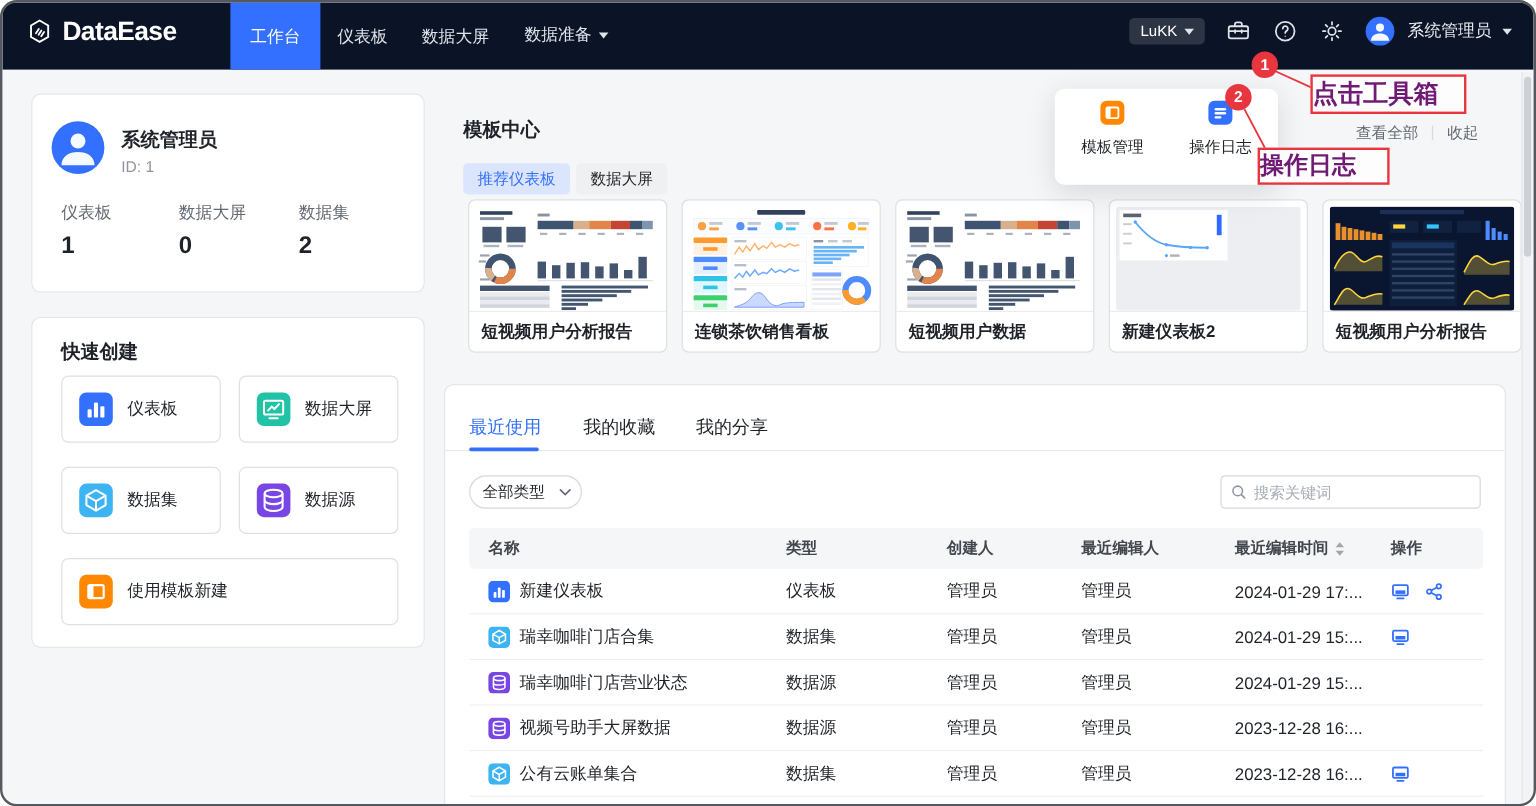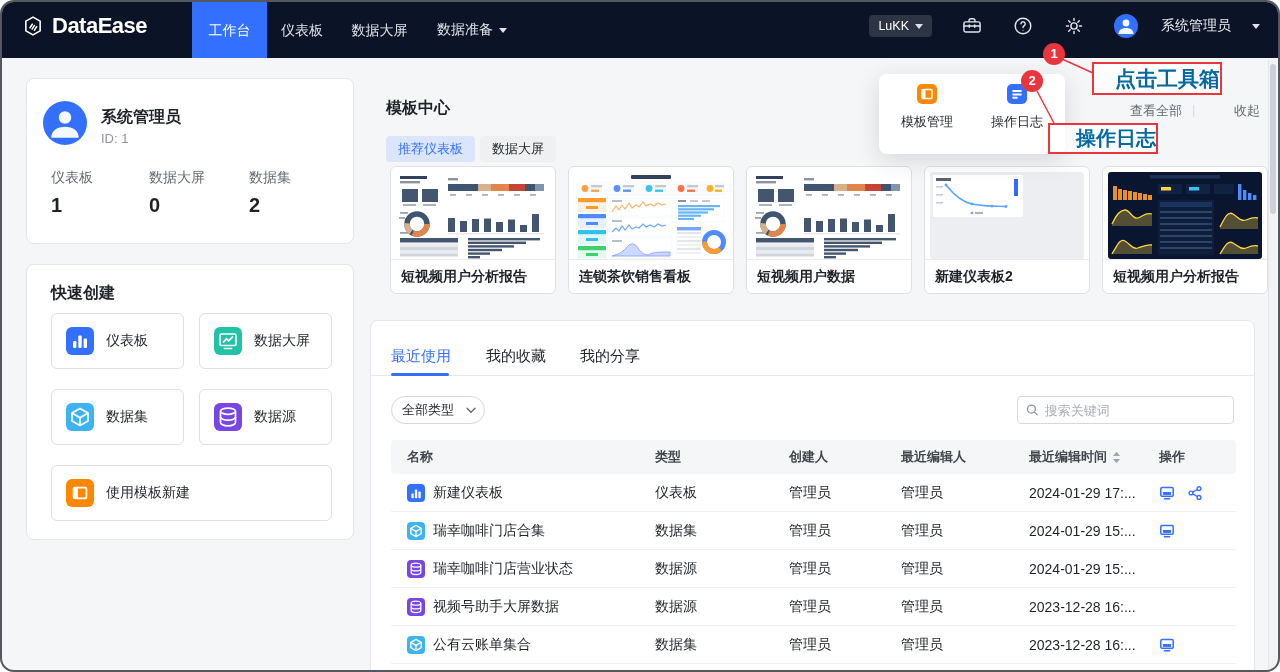--- a/index.html
+++ b/index.html
@@ -10,21 +10,21 @@
 
   
   .topnav { position:absolute; top:0; left:0; right:0; height:56px; background:#0b1426; }
   .logo { position:absolute; left:20px; top:11px; display:flex; align-items:center; gap:8px; }
   .logo-text { color:#fff; font-size:22px; font-weight:800; letter-spacing:-0.5px; }
   .nav-tab { position:absolute; top:0; height:56px; line-height:56px; text-align:center;
     color:#dfe3ea; font-size:14px; cursor:pointer; }
   .nav-tab.active { background:#3370ff; color:#fff; }
   .caret { display:inline-block; width:0; height:0; border-left:4.5px solid transparent;
     border-right:4.5px solid transparent; border-top:5.5px solid #dfe3ea; margin-left:6px; vertical-align:middle; }
-  .nav-right { position:absolute; right:18px; top:0; height:48px; display:flex; align-items:center; gap:29px; }
+  .nav-right { position:absolute; right:18px; top:0; height:48px; display:flex; align-items:center; gap:17px; }
   .org-btn { background:rgba(255,255,255,.14); border-radius:4px; color:#fff; font-size:12.5px;
     padding:4px 9px; display:flex; align-items:center; }
   .nav-ico { width:22px; height:22px; display:block; }
   .avatar { width:24px; height:24px; border-radius:50%; background:#3370ff; position:relative; overflow:hidden; }
   .username { color:#e8eaed; font-size:14px; margin-left:-6px; }
 
   
   .card { position:absolute; background:#fff; border:1px solid #e5e6eb; border-radius:8px; }
   #profile-card { left:24px; top:76px; width:328px; height:166px; }
   .p-avatar { position:absolute; left:16px; top:22px; width:44px; height:44px; border-radius:50%;
@@ -39,21 +39,21 @@
   .q-title { position:absolute; left:24px; top:18px; font-size:16px; font-weight:700; color:#1f2329; }
   .q-btn { position:absolute; height:56px; border:1px solid #dee0e3; border-radius:6px; background:#fff;
     display:flex; align-items:center; padding-left:14px; gap:12px; cursor:pointer; }
   .q-ico { width:28px; height:28px; border-radius:6px; flex:0 0 auto; }
   .q-lb { font-size:14px; color:#1f2329; font-weight:500; }
 
   
   .sec-title { position:absolute; left:384px; top:96px; font-size:16px; font-weight:700; color:#1f2329; }
   .view-all { position:absolute; top:100px; left:1128px; font-size:13px; color:#646a73; cursor:pointer; }
   .va-div { position:absolute; top:100px; left:1190px; color:#d8dadf; font-size:13px; }
-  .collapse { position:absolute; top:100px; left:1204px; font-size:13px; color:#646a73; cursor:pointer;margin-left:28px; }
+  .collapse { position:absolute; top:100px; left:1204px; font-size:13px; color:#646a73; cursor:pointer; }
   .pill { position:absolute; top:134px; height:26px; line-height:26px; border-radius:4px;
     font-size:13px; padding:0 12px; cursor:pointer; }
   .pill.active { background:#dbe5fd; color:#3370ff; }
   .pill.idle { background:#eff0f2; color:#1f2329; }
   #template-cards { position:absolute; left:388px; top:164px; width:900px; height:128px;
     display:flex; gap:12px; }
   .tcard { width:166px; height:128px; background:#fff; border:1px solid #dee0e3; border-radius:6px;
     flex:0 0 auto; cursor:pointer; overflow:hidden; }
   .tthumb { margin:5px 5px 0 5px; height:87px; border-radius:3px; overflow:hidden; }
   .ttitle { height:33px; line-height:33px; border-top:1px solid #ececef; padding:0 10px;
@@ -89,21 +89,21 @@
   .toolbox-panel { position:absolute; left:877px; top:72px; width:186px; height:80px; background:#fff;
     border-radius:8px; box-shadow:0 6px 24px rgba(31,35,41,.14); z-index:40; }
   .panel-item { position:absolute; top:10px; width:80px; text-align:center; cursor:pointer; }
   .panel-item .mi { width:20px; height:20px; border-radius:5px; display:inline-block; }
   .panel-item .ml { font-size:13px; color:#1f2329; margin-top:5px; }
 
   
   .ann-badge { position:absolute; width:22px; height:22px; border-radius:50%; background:#e8353e;
     color:#fff; font-size:13px; font-weight:700; text-align:center; line-height:22px; z-index:45; }
   .ann-box { position:absolute; border:2px solid #e8353e; background:rgba(255,255,255,.75);
-    color:#0369a1; font-weight:700; text-align:right; z-index:44; }
+    color:#701a75; font-weight:700; text-align:left; z-index:44; }
   #callout-toolbox { left:1090px; top:60px; width:130px; height:33px; font-size:21px; line-height:29px; }
   #callout-log { left:1046px; top:121px; width:110px; height:31px; font-size:20px; line-height:27px; }
   #ann-lines { position:absolute; left:0; top:0; z-index:43; pointer-events:none; }
 
   .scrolltrack { position:absolute; right:2px; top:58px; bottom:2px; width:8px; background:#f2f3f5;
     border-left:1px solid #e4e6ea; }
   .scrollthumb { position:absolute; left:1px; top:4px; width:6px; height:150px; background:#cdd0d6; border-radius:3px; }
 </style>
 </head>
 <body>

